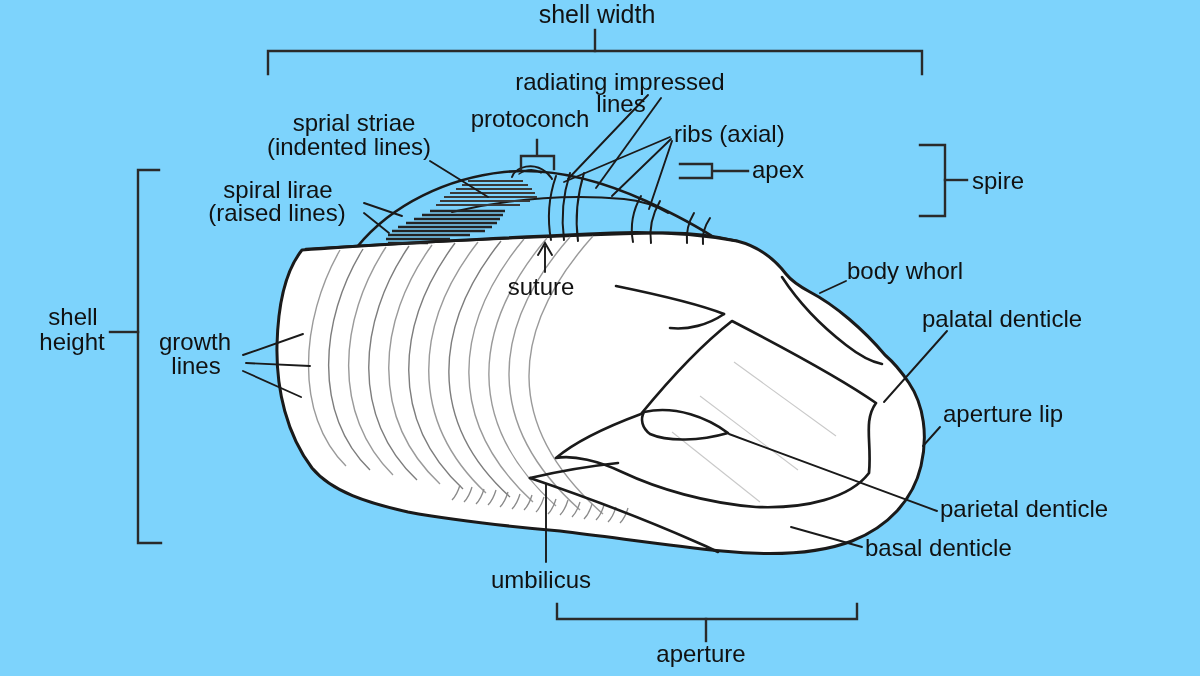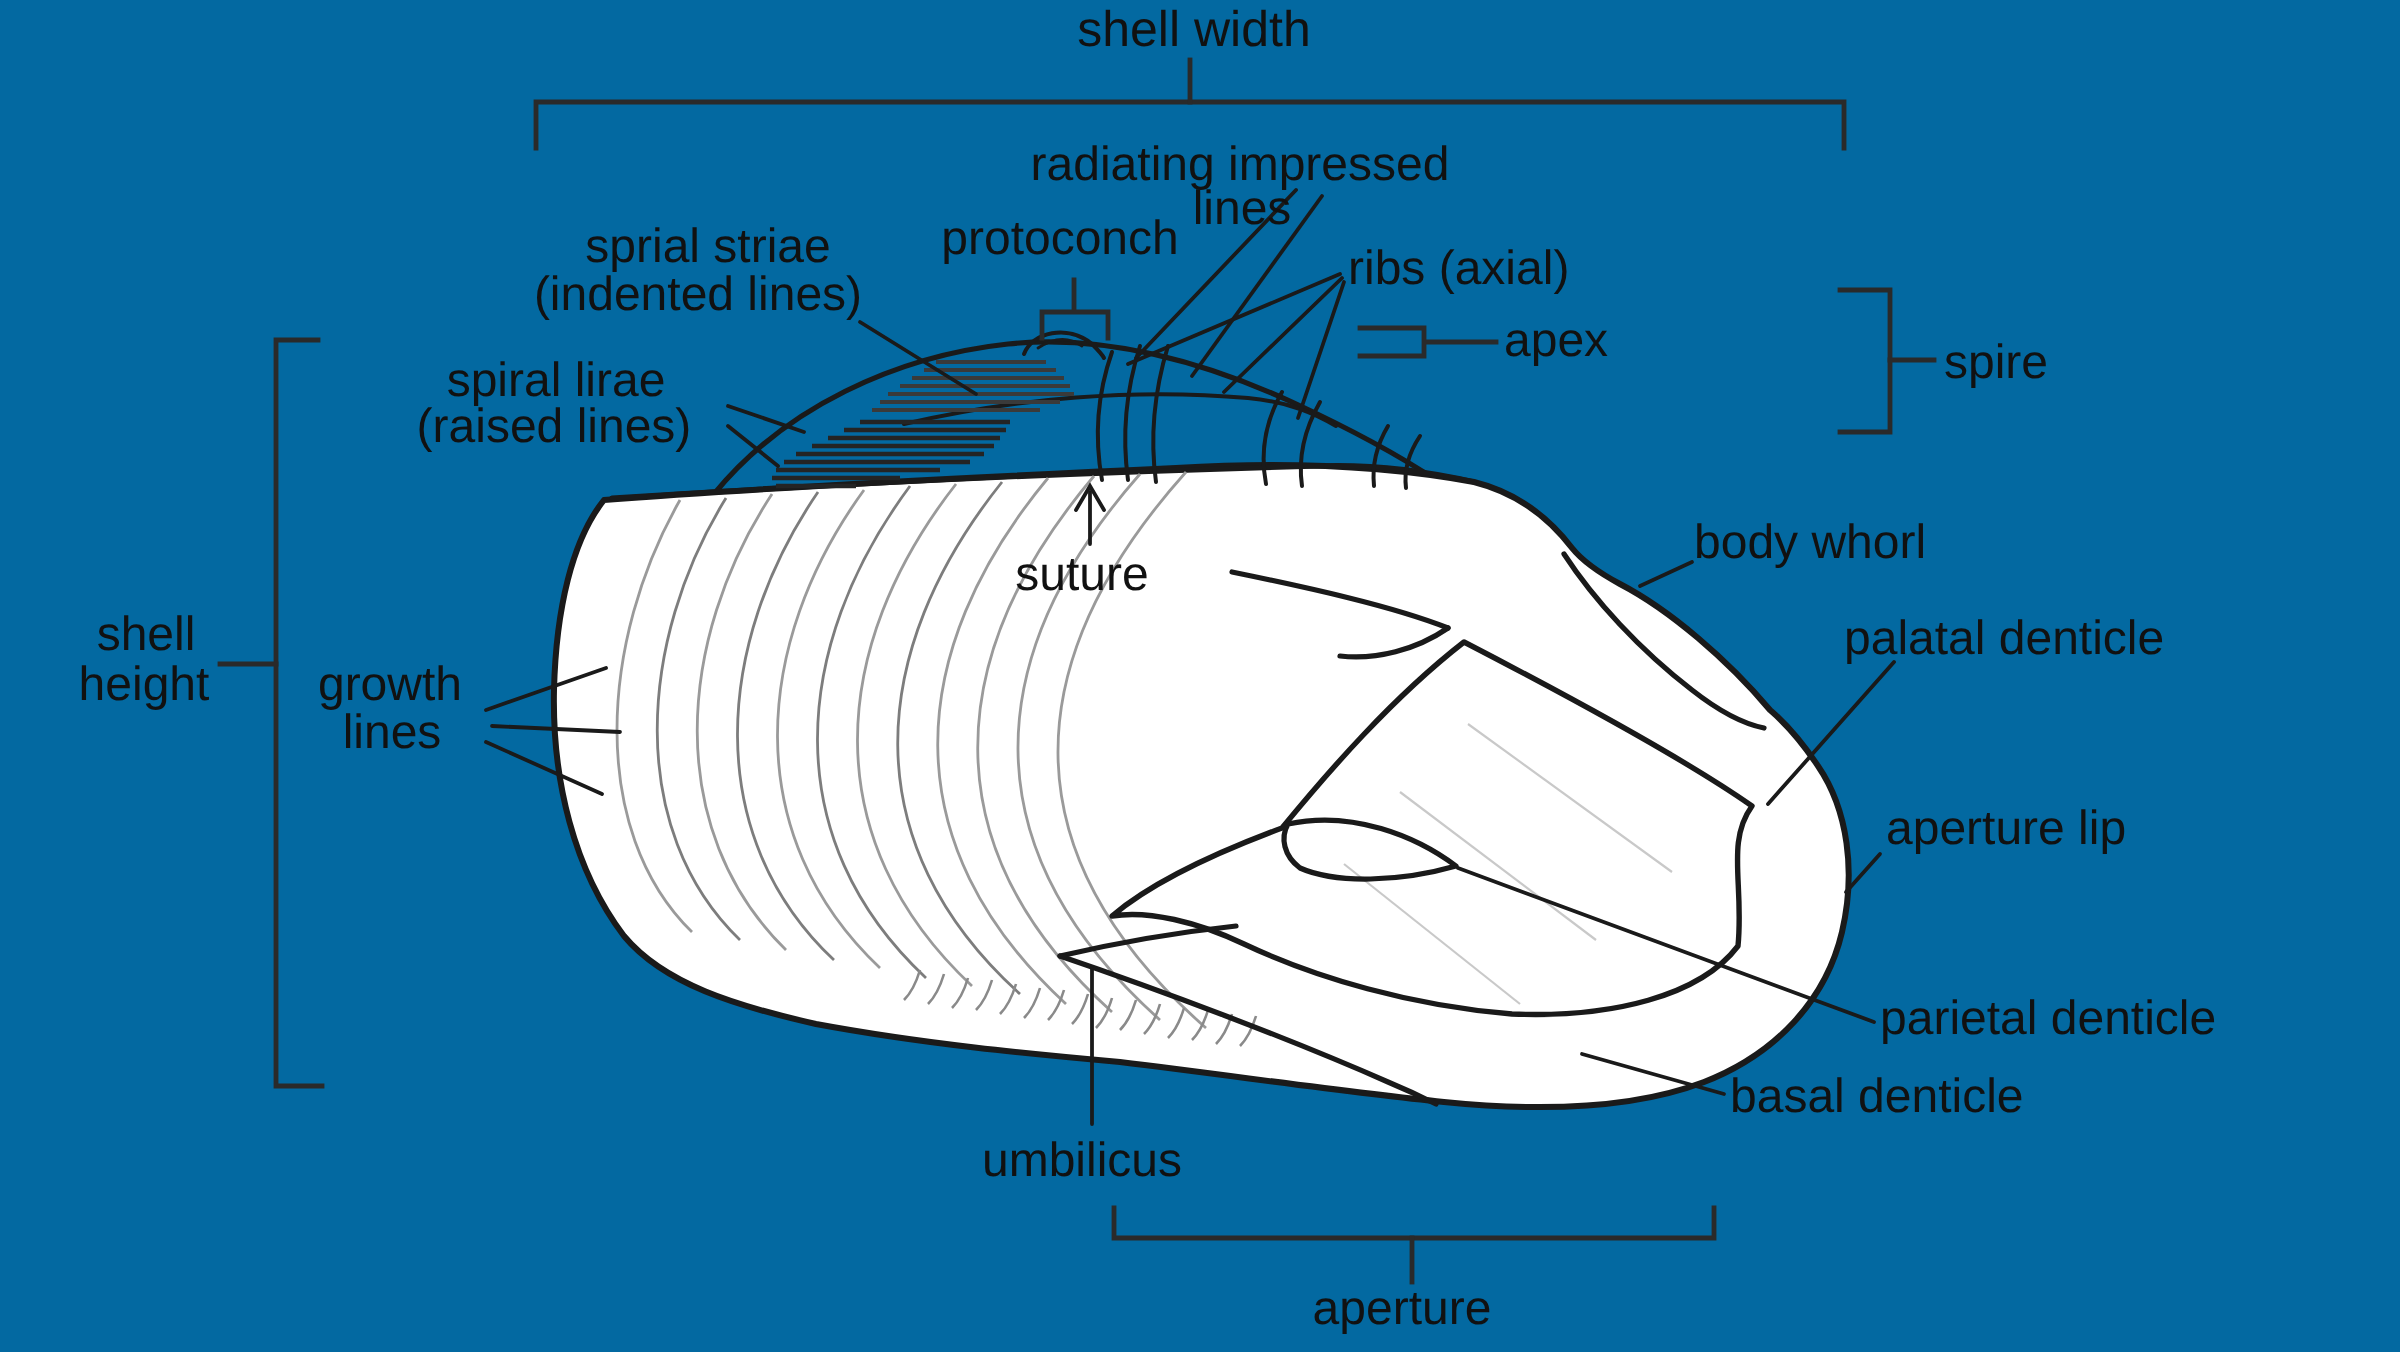--- a/index.html
+++ b/index.html
@@ -1,19 +1,19 @@
 <!DOCTYPE html>
 <html><head>
 <meta charset="utf-8">
 <style>
   html,body{margin:0;padding:0;background:#e8e8e8;}
   .stage{
     position:relative;
     width:1200px;height:676px;
-    background:#0369a1;
+    background:#7dd3fc;
     overflow:hidden;
     font-family:"Liberation Sans", sans-serif;
   }
   svg{position:absolute;left:0;top:0;width:1200px;height:676px;display:block;}
   .ink{stroke:#1a1a1a;fill:none;stroke-linecap:round;stroke-linejoin:round;}
   .outline{stroke-width:3;fill:#ffffff;}
   .mid{stroke-width:2.6;}
   .thin{stroke-width:2;}
   .leader{stroke:#1a1a1a;stroke-width:1.9;fill:none;stroke-linecap:round;}
   .bracket{stroke:#2a2a2a;stroke-width:2.4;fill:none;stroke-linecap:square;}

